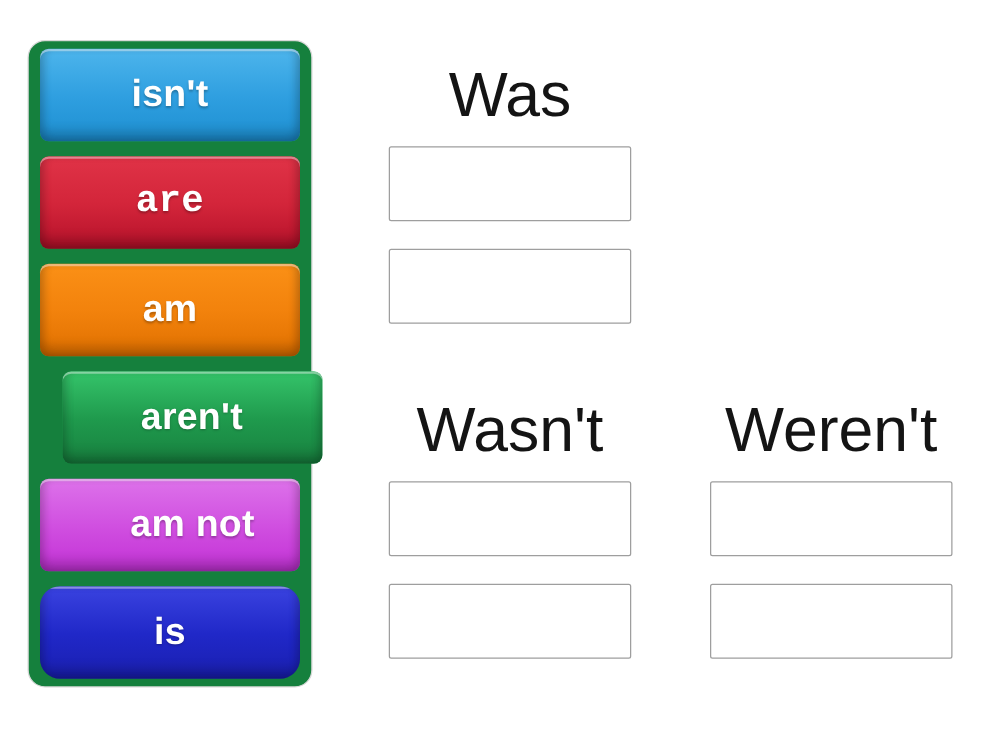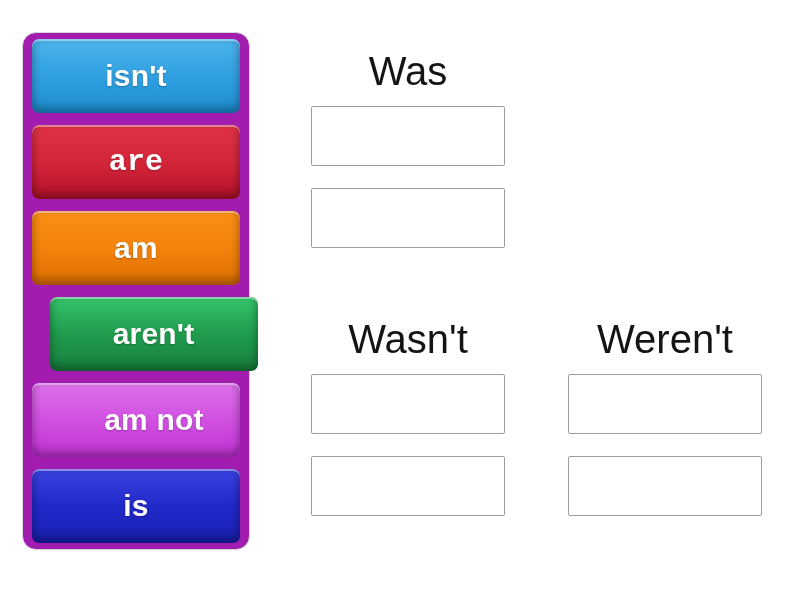--- a/index.html
+++ b/index.html
@@ -23,21 +23,21 @@
   }
 
   
   #tile-tray {
     position: absolute;
     left: 22px;
     top: 32px;
     width: 228px;
     height: 518px;
     box-sizing: border-box;
-    background: #a21caf;
+    background: #15803d;
     border: 1.5px solid #d8d8d8;
     border-radius: 14px;
     padding: 6px 5px;
     display: flex;
     flex-direction: column;
     justify-content: space-between;
     align-items: center;
   }
 
   .tile {
@@ -75,21 +75,21 @@
     position: relative;
     z-index: 2;
   }
 
   
   .category {
     position: absolute;
     width: 194px;
   }
   .category-title {
-    font-size: 40px;
+    font-size: 50px;
     line-height: 1.06;
     color: #141414;
     font-weight: normal;
     text-align: center;
     white-space: nowrap;
     margin: 0 0 14px 0;
   }
   .dropzone {
     width: 194px;
     height: 60px;
@@ -130,21 +130,21 @@
     </div>
 
     <div class="tile" style="background: linear-gradient(rgb(53, 196, 106) 0%, rgb(31, 154, 77) 52%, rgb(24, 129, 63) 100%); margin-left: 35px;">
       <span>aren't</span>
     </div>
 
     <div class="tile" style="background: linear-gradient(rgb(221, 114, 234) 0%, rgb(208, 79, 224) 52%, rgb(195, 50, 214) 100%); padding-left: 36px;">
       <span>am not</span>
     </div>
 
-    <div class="tile" style="background: linear-gradient(rgb(58, 67, 224) 0%, rgb(32, 40, 200) 52%, rgb(26, 31, 176) 100%);">
+    <div class="tile" style="background: linear-gradient(rgb(58, 67, 224) 0%, rgb(32, 40, 200) 52%, rgb(26, 31, 176) 100%); border-radius: 16px;">
       <span>is</span>
     </div>
 
   </div>
 
   <div class="category" id="category-was">
     <div class="category-title">Was</div>
     <div class="dropzone"></div>
     <div class="dropzone"></div>
   </div>

